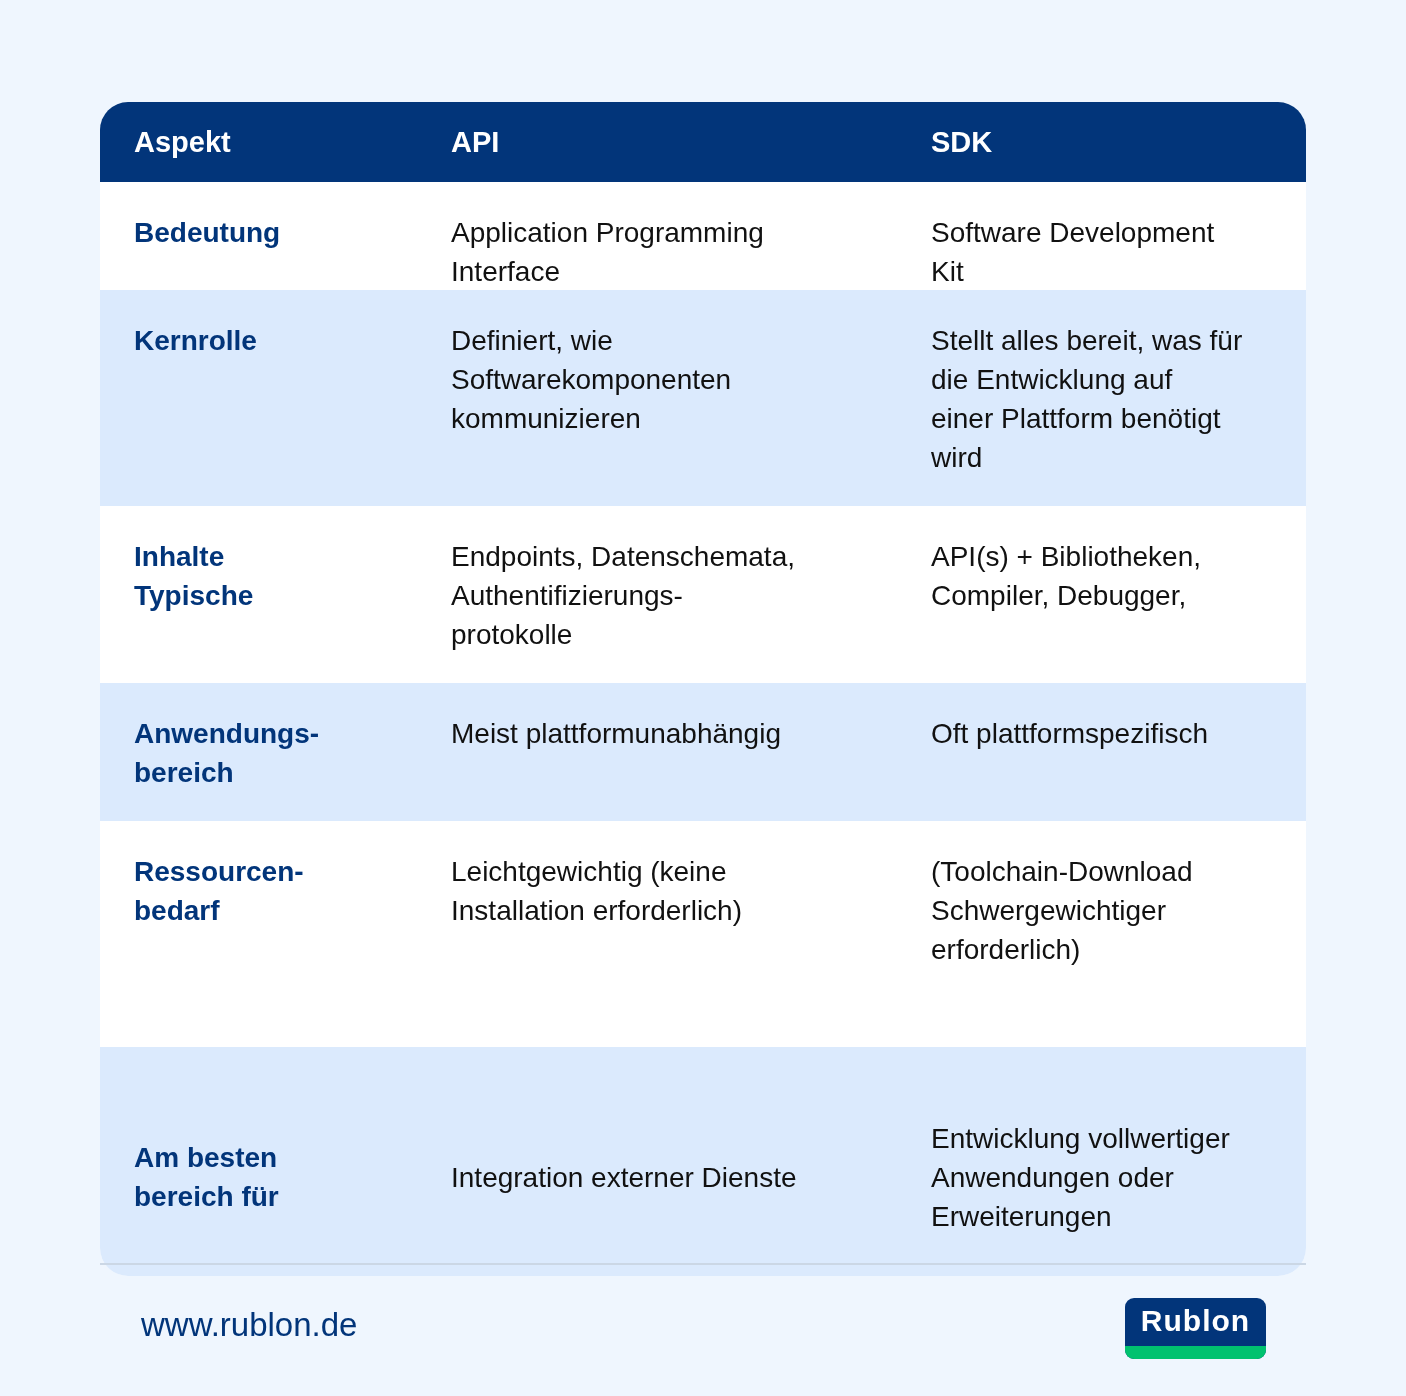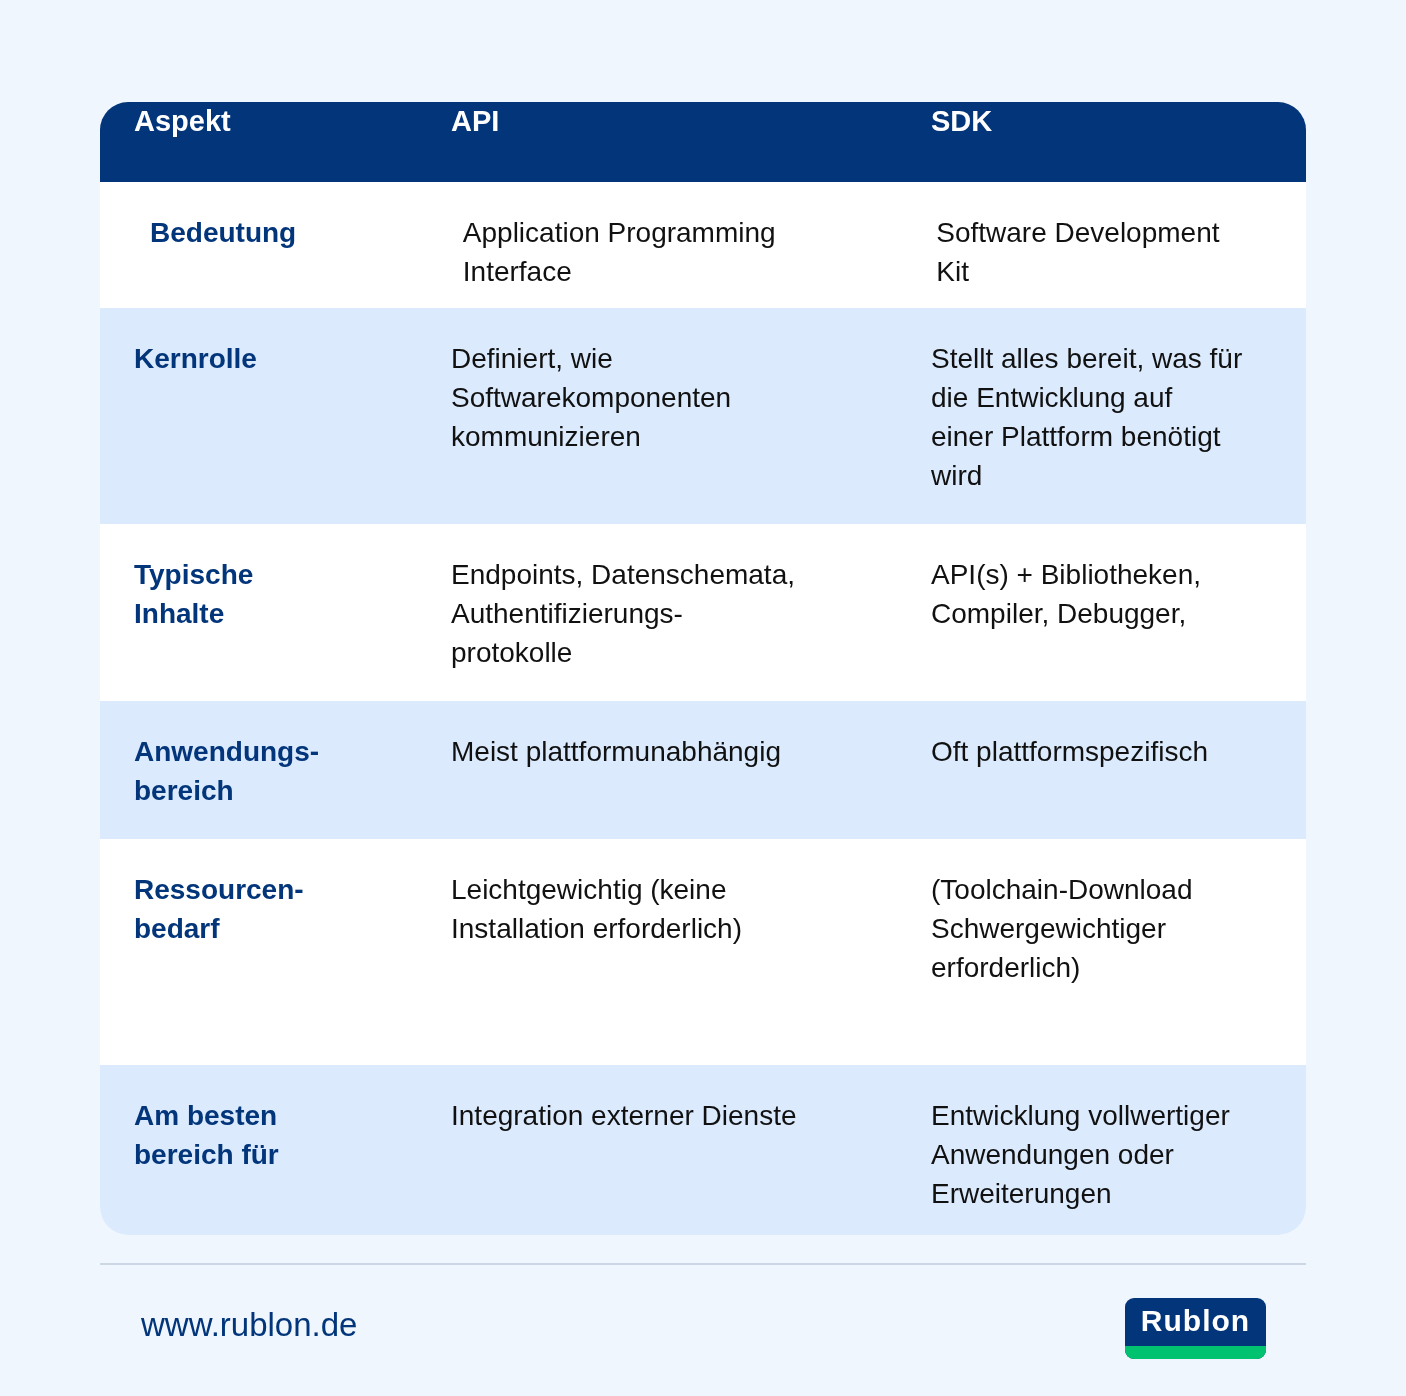--- a/index.html
+++ b/index.html
@@ -5,21 +5,21 @@
   html, body { margin:0; padding:0; }
   body {
     width:1406px; height:1396px; background:#eff6fe;
     font-family:"Liberation Sans", sans-serif; position:relative; overflow:hidden;
   }
   .table {
     position:absolute; left:100px; top:102px; width:1206px;
     border-radius:28px; overflow:hidden; background:#ffffff;
   }
   .row { display:flex; }
-  .head { background:#02357a; height:80px; }
+  .head { background:#02357a; height:80px; align-items:center; }
   .head .cell { color:#ffffff; font-weight:bold; font-size:29px; padding-top:0; }
   .cell { box-sizing:border-box; font-size:28px; line-height:39px; }
   .c1 { width:318px; padding-left:34px; }
   .c2 { width:480px; padding-left:33px; }
   .c3 { width:408px; padding-left:33px; padding-right:20px; }
   .body-row .cell { padding-top:31px; }
   .body-row .c1 { color:#02357a; font-weight:bold; }
   .body-row .c2, .body-row .c3 { color:#111111; }
   .white { background:#ffffff; }
   .blue { background:#dbeafd; }
@@ -43,21 +43,21 @@
 </head>
 <body>
 
 <div class="table">
   <div class="row head">
     <div class="cell c1">Aspekt</div>
     <div class="cell c2">API</div>
     <div class="cell c3">SDK</div>
   </div>
   <div id="rows">
-      <div class="row body-row white" style="height: 126px; margin-left: 16px;">
+      <div class="row body-row white" style="height: 108px;">
         <div class="cell c1">
           <span class="line">Bedeutung</span>
         </div>
         <div class="cell c2">
           <span class="line">Application Programming</span>
           <span class="line">Interface</span>
         </div>
         <div class="cell c3">
           <span class="line">Software Development</span>
           <span class="line">Kit</span>
@@ -74,22 +74,22 @@
         </div>
         <div class="cell c3">
           <span class="line">Stellt alles bereit, was für</span>
           <span class="line">die Entwicklung auf</span>
           <span class="line">einer Plattform benötigt</span>
           <span class="line">wird</span>
         </div>
       </div>
       <div class="row body-row white" style="height: 177px;">
         <div class="cell c1">
+          <span class="line">Inhalte</span>
           <span class="line">Typische</span>
-          <span class="line">Inhalte</span>
         </div>
         <div class="cell c2">
           <span class="line">Endpoints, Datenschemata,</span>
           <span class="line">Authentifizierungs-</span>
           <span class="line">protokolle</span>
         </div>
         <div class="cell c3">
           <span class="line">API(s) + Bibliotheken,</span>
           <span class="line">Compiler, Debugger,</span>
         </div>
@@ -114,21 +114,21 @@
         <div class="cell c2">
           <span class="line">Leichtgewichtig (keine</span>
           <span class="line">Installation erforderlich)</span>
         </div>
         <div class="cell c3">
           <span class="line">(Toolchain-Download</span>
           <span class="line">Schwergewichtiger</span>
           <span class="line">erforderlich)</span>
         </div>
       </div>
-      <div class="row body-row blue" style="height: 170px;">
+      <div class="row body-row blue" style="height: 229px; align-items: center;">
         <div class="cell c1">
           <span class="line">Am besten</span>
           <span class="line">bereich für</span>
         </div>
         <div class="cell c2">
           <span class="line">Integration externer Dienste</span>
         </div>
         <div class="cell c3">
           <span class="line">Entwicklung vollwertiger</span>
           <span class="line">Anwendungen oder</span>

